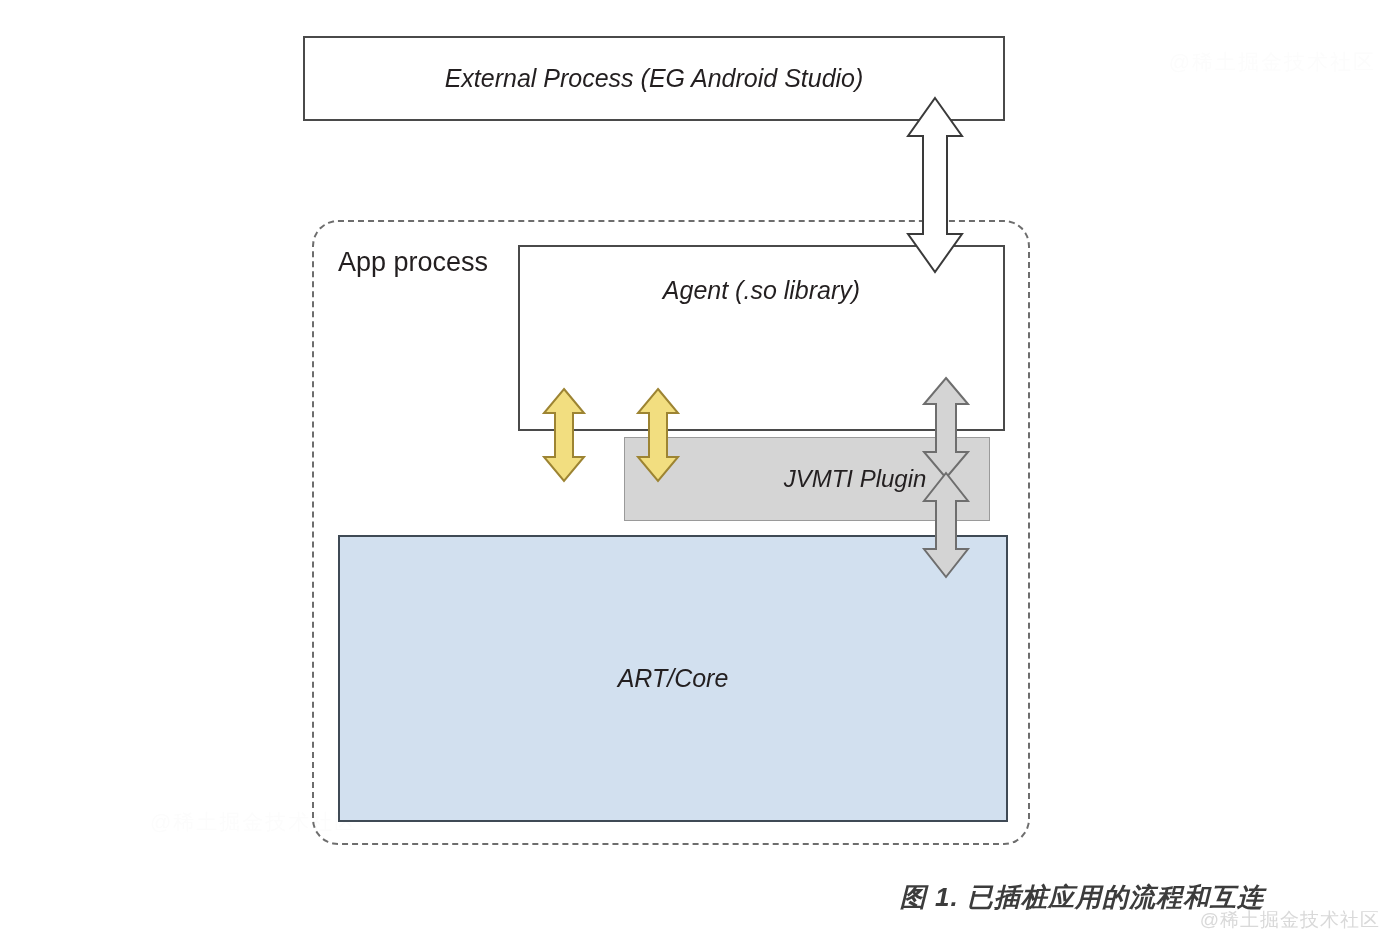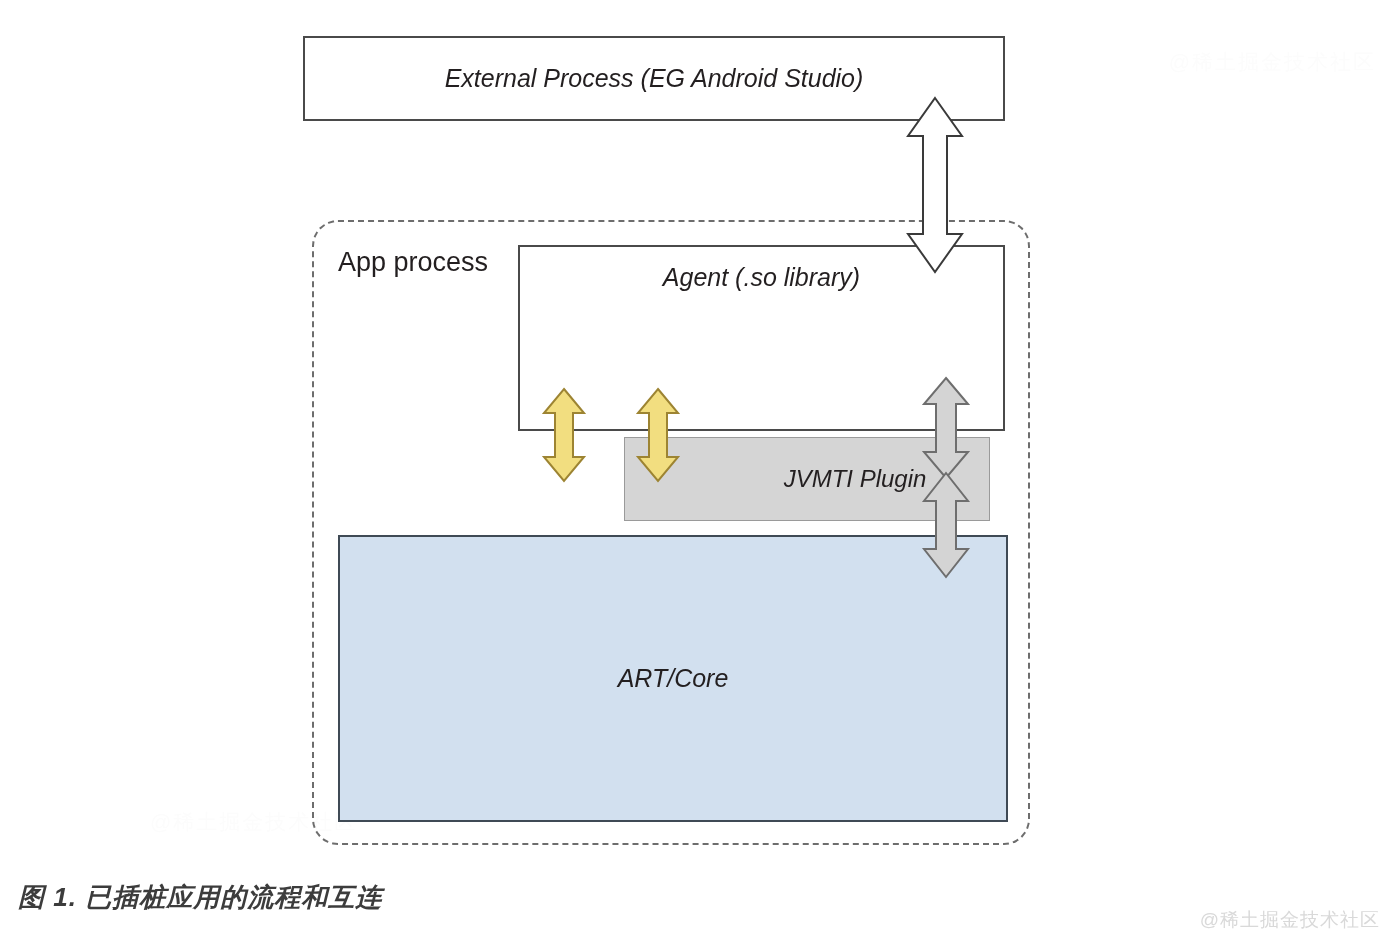--- a/index.html
+++ b/index.html
@@ -69,21 +69,21 @@
   }
 
   #agent-box {
     left: 518px;
     top: 245px;
     width: 487px;
     height: 186px;
     border: 2px solid #4a4a4a;
     background: #ffffff;
     align-items: flex-start;
-    padding-top: 16px;
+    padding-top: 29px;
     font-size: 25px;
     color: #231f20;
     z-index: 3;
   }
 
   #jvmti-plugin-box {
     left: 624px;
     top: 437px;
     width: 366px;
     height: 84px;
@@ -121,27 +121,26 @@
   #arrow-plugin-art    { left: 921px; top: 471px; }
   #arrow-agent-left    { left: 540px; top: 387px; }
   #arrow-agent-mid     { left: 634px; top: 387px; }
 
   
   #figure-caption {
     position: absolute;
     left: 0;
     top: 880px;
     width: 1264px;
-    text-align: left;
+    text-align: right;
     font-size: 26px;
     font-style: italic;
     font-weight: bold;
     color: #3c3c3c;
     letter-spacing: 1px;
-    margin-left: 18px;
   }
 
   
   #watermark-corner {
     position: absolute;
     right: 14px;
     bottom: 10px;
     font-size: 19px;
     color: #d9d9d9;
     letter-spacing: 1px;

